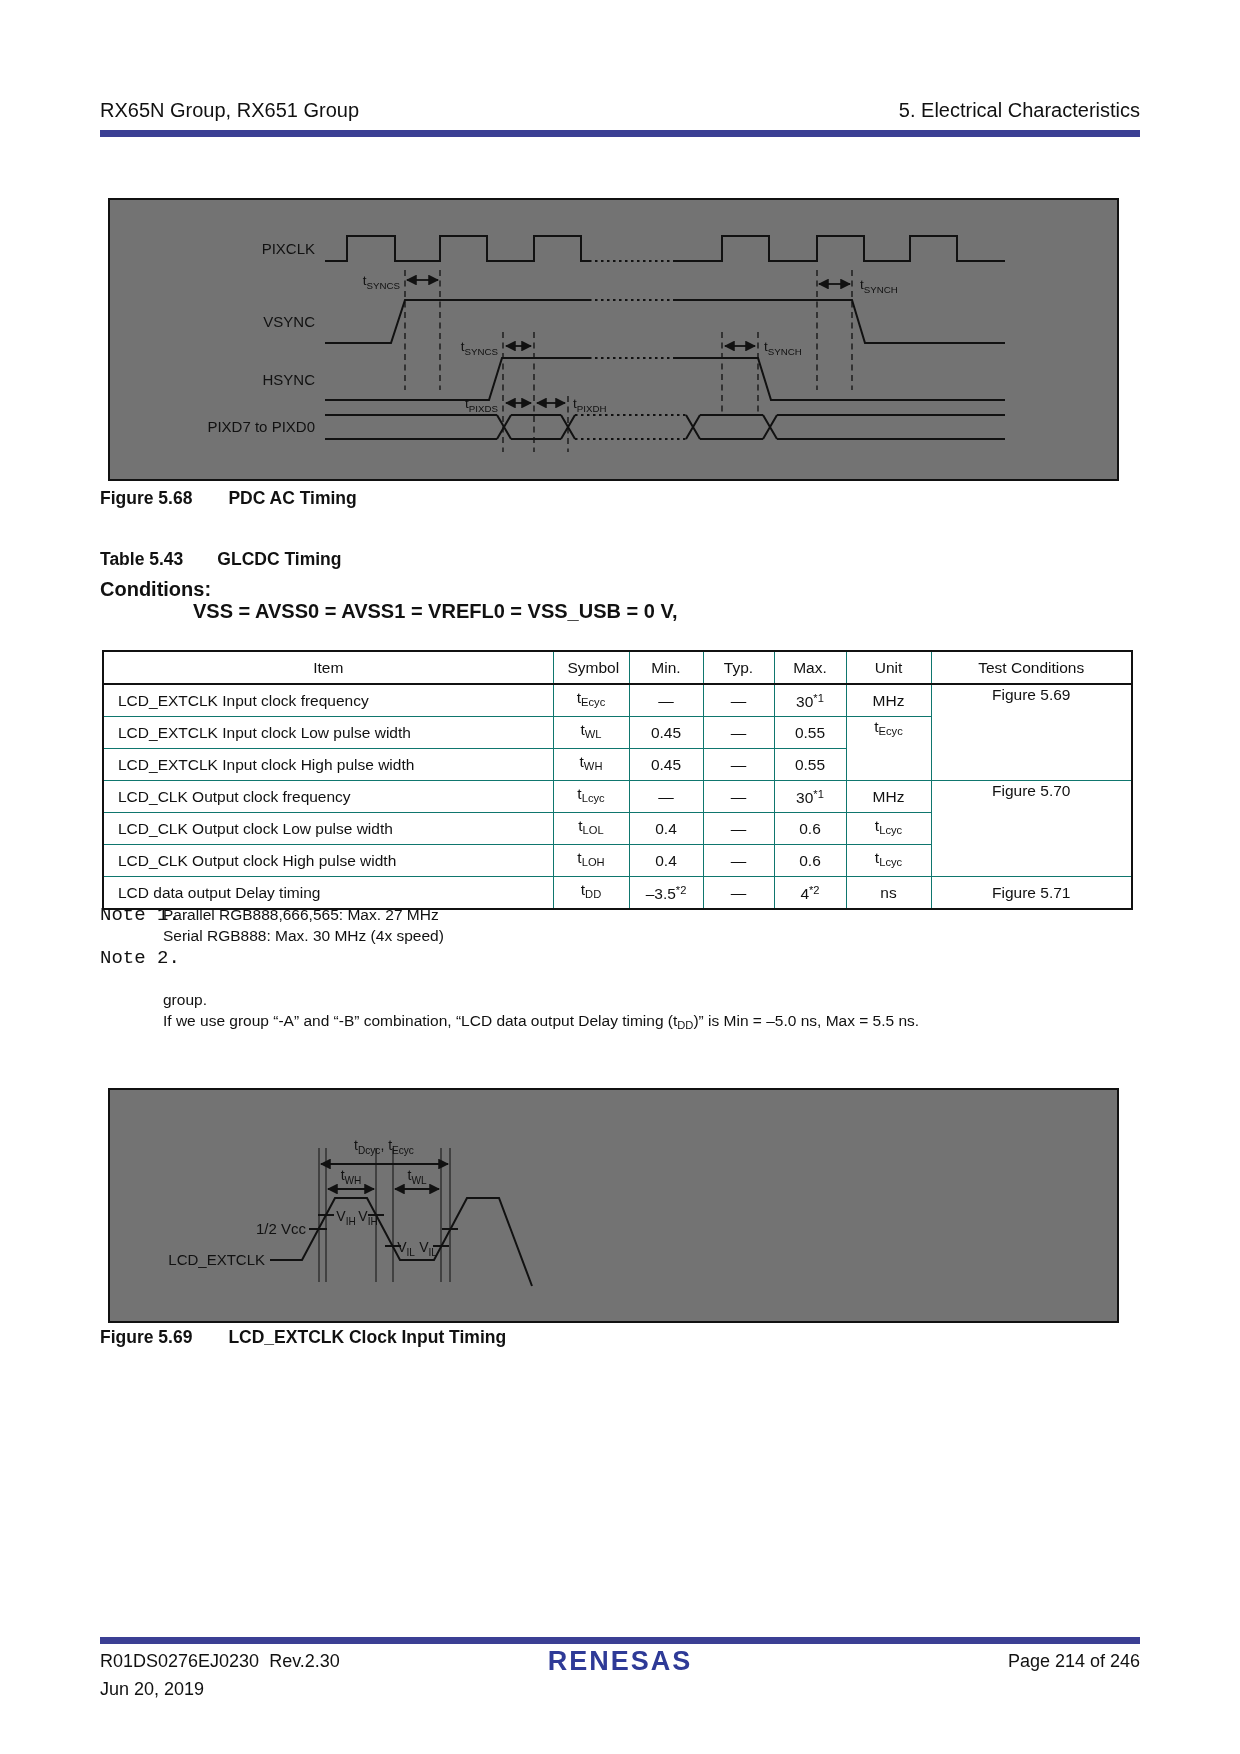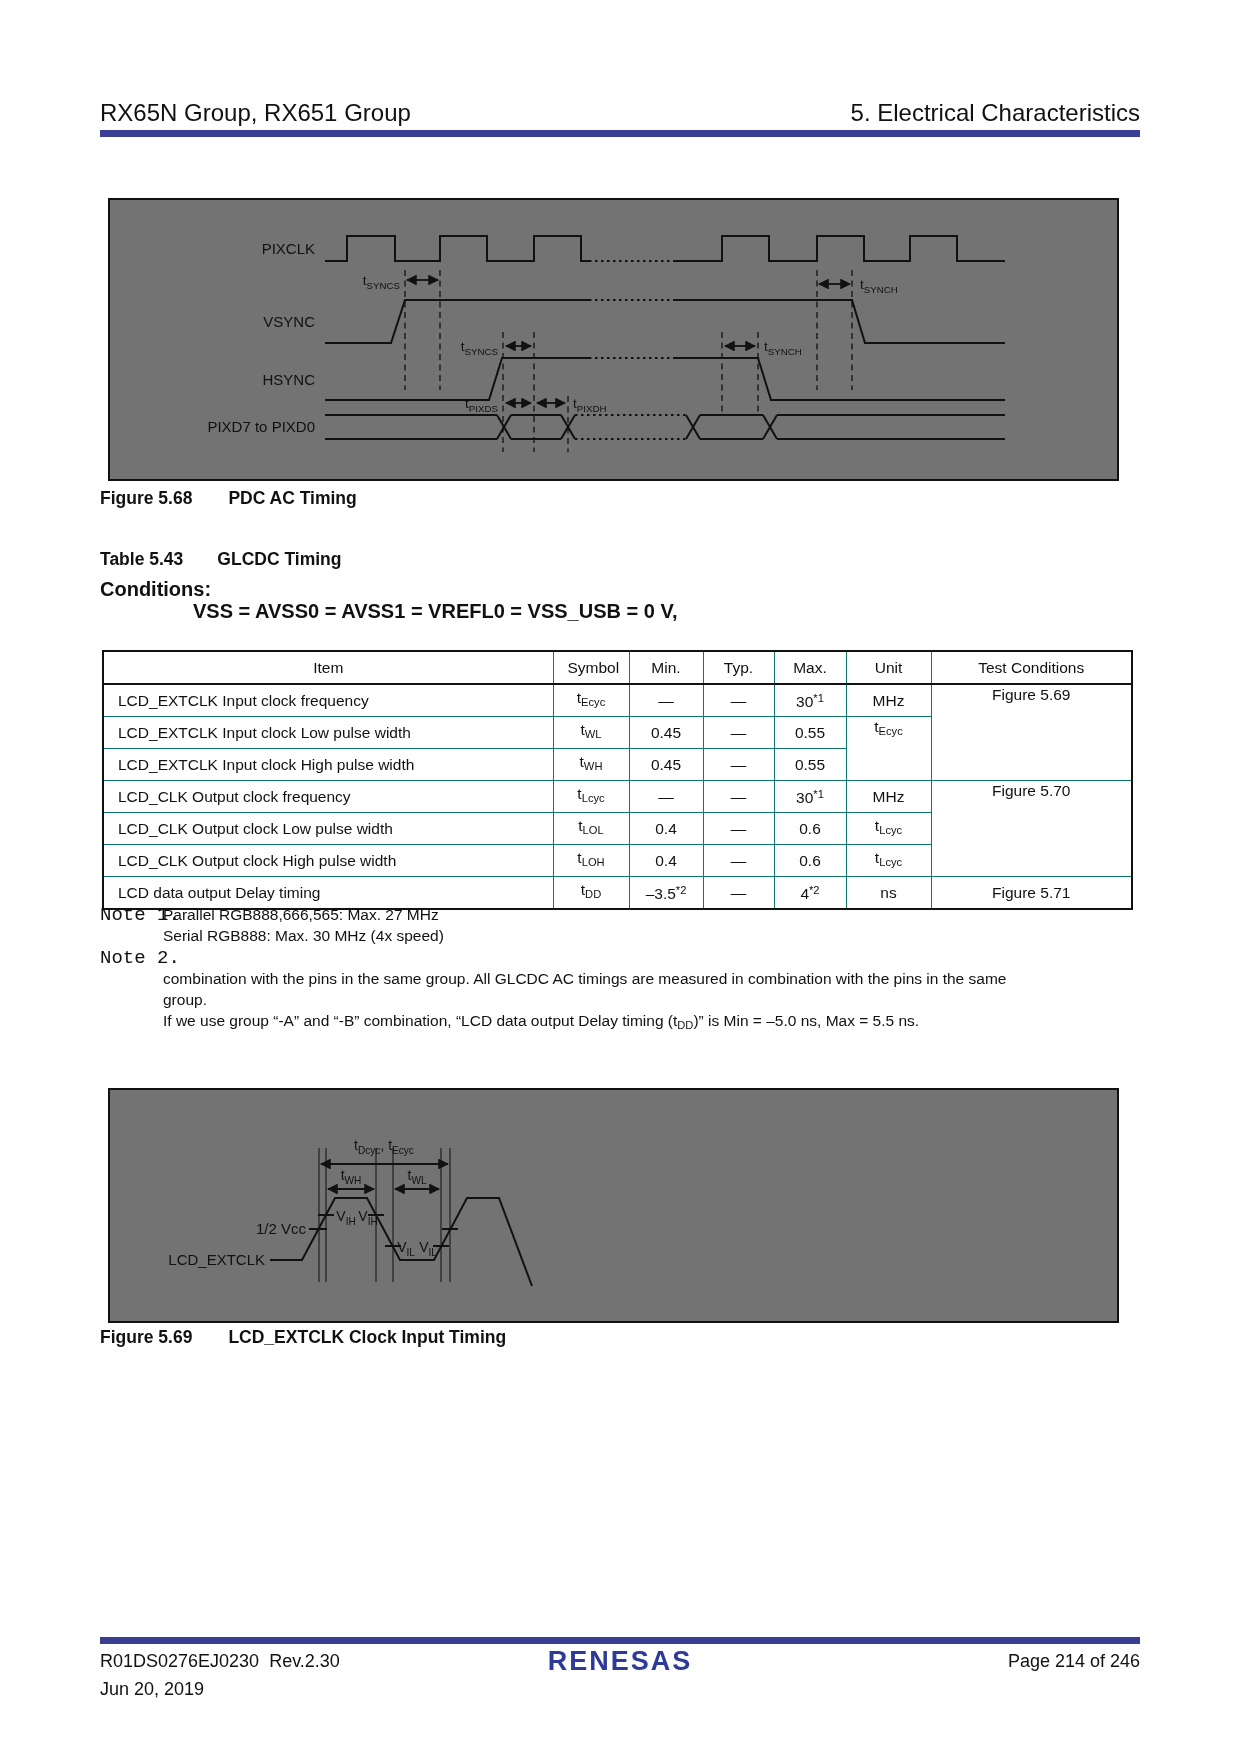--- a/index.html
+++ b/index.html
@@ -2,21 +2,21 @@
 <html><head>
 <meta charset="utf-8">
 <style>
   html,body{margin:0;padding:0;background:#e8e8e8;}
   .page{
     position:relative;width:1240px;height:1754px;background:#ffffff;
     font-family:"Liberation Sans","DejaVu Sans",sans-serif;color:#111;overflow:hidden;
   }
   .abs{position:absolute;}
   
-  .hdr-txt{font-size:24px;}
+  .hdr-txt{font-size:20px;}
   .rule{background:#3b3f94;height:7px;width:1040px;left:100px;}
   .ftr-txt{font-size:18px;}
   .logo{font-size:27px;font-weight:bold;color:#2e3a97;letter-spacing:2px;font-stretch:semi-condensed;}
   
   .cap{font-size:17.5px;font-weight:bold;}
   .cap .cap-title{margin-left:36px;}
   
   .figbox{border:2px solid #111;background:#737373;}
   
   .cond{font-size:20px;line-height:22px;font-weight:bold;}
@@ -217,21 +217,20 @@
         <td class="c"><span>ns</span></td>
         <td class="c">Figure 5.71</td>
       </tr>
     </tbody>
   </table>
 
   <div class="abs note-label" style="left:100px;top:904px;">Note 1.</div>
   <div class="abs note-line" style="left:163px;top:904px;"><span>Parallel RGB888,666,565: Max. 27 MHz</span></div>
   <div class="abs note-line" style="left:163px;top:925px;"><span>Serial RGB888: Max. 30 MHz (4x speed)</span></div>
   <div class="abs note-label" style="left:100px;top:947px;">Note 2.</div>
-  <div class="abs note-line" style="left:163px;top:968px;"><span>combination with the pins in the same group. All GLCDC AC timings are measured in combination with the pins in the same</span></div>
   <div class="abs note-line" style="left:163px;top:989px;"><span>group.</span></div>
   <div class="abs note-line" style="left:163px;top:1010px;"><span>If we use group “-A” and “-B” combination, “LCD data output Delay timing (t</span><span class="sub">DD</span><span>)” is Min = –5.0 ns, Max = 5.5 ns.</span></div>
 
   <div class="abs figbox" style="left:108px;top:1088px;width:1007px;height:231px;">
     <svg width="1007" height="231" viewBox="0 0 1007 231">
       <defs>
         <marker id="mA2" viewBox="0 0 10 10" refX="9" refY="5" markerWidth="6" markerHeight="6" orient="auto-start-reverse">
           <path d="M0,0L10,5L0,10z" fill="#111"></path>
         </marker>
       </defs>

